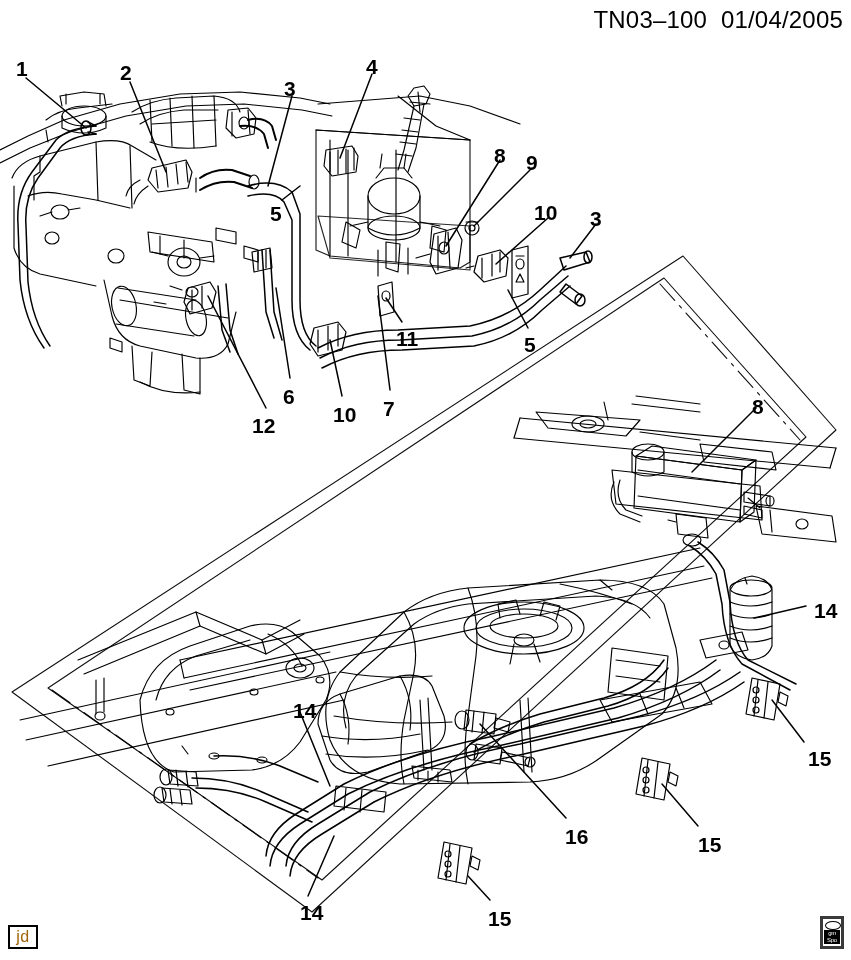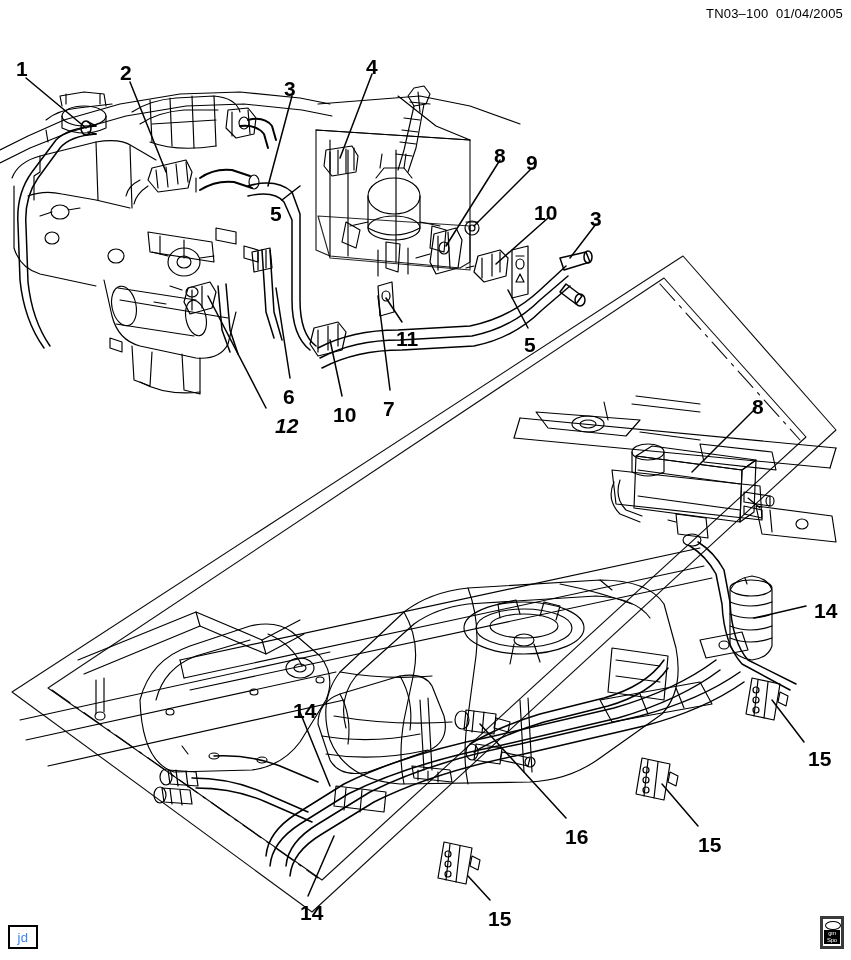--- a/index.html
+++ b/index.html
@@ -20,21 +20,21 @@
     left: 0; top: 0;
     width: 851px;
     height: 960px;
     background: #ffffff;
   }
   .hdr {
     position: absolute;
     top: 6px;
     right: 8px;
     font-family: "Liberation Sans", sans-serif;
-    font-size: 13px;
+    font-size: 24px;
     letter-spacing: 0.2px;
     color: #000;
     white-space: pre;
   }
   .callout {
     position: absolute;
     font-family: "Liberation Sans", sans-serif;
     font-size: 21px;
     font-weight: 700;
     color: #000;
@@ -42,26 +42,26 @@
     white-space: nowrap;
   }
   .initials-box {
     position: absolute;
     left: 8px;
     top: 925px;
     width: 26px;
     height: 20px;
     border: 2px solid #000;
     background: #fff;
-    font-size: 13px;
+    font-size: 16px;
     font-family: "Liberation Sans", sans-serif;
     display: flex;
     align-items: center;
     justify-content: center;
-    color: #3b82f6;
+    color: #a16207;
     letter-spacing: 0.5px;
   }
   .stamp {
     position: absolute;
     left: 820px;
     top: 916px;
     width: 24px;
     height: 33px;
     border: 3px solid #3a3a3a;
     background: #fff;
@@ -557,21 +557,21 @@
   <div class="callout" style="left:270px; top:203px;">5</div>
   <div class="callout" style="left:494px; top:145px;">8</div>
   <div class="callout" style="left:526px; top:152px;">9</div>
   <div class="callout" style="left:534px; top:202px;">10</div>
   <div class="callout" style="left:590px; top:208px;">3</div>
   <div class="callout" style="left:396px; top:328px;text-align:center;">11</div>
   <div class="callout" style="left:524px; top:334px;">5</div>
   <div class="callout" style="left:283px; top:386px;">6</div>
   <div class="callout" style="left:333px; top:404px;">10</div>
   <div class="callout" style="left:383px; top:398px;">7</div>
-  <div class="callout" style="left:275px; top:415px;font-style:italic;">12</div>
+  <div class="callout" style="left:252px; top:415px;">12</div>
 
   <div class="callout" style="left:752px; top:396px;">8</div>
   <div class="callout" style="left:814px; top:600px;">14</div>
   <div class="callout" style="left:808px; top:748px;">15</div>
   <div class="callout" style="left:293px; top:700px;">14</div>
   <div class="callout" style="left:565px; top:826px;">16</div>
   <div class="callout" style="left:698px; top:834px;">15</div>
   <div class="callout" style="left:300px; top:902px;">14</div>
   <div class="callout" style="left:488px; top:908px;">15</div>
 

